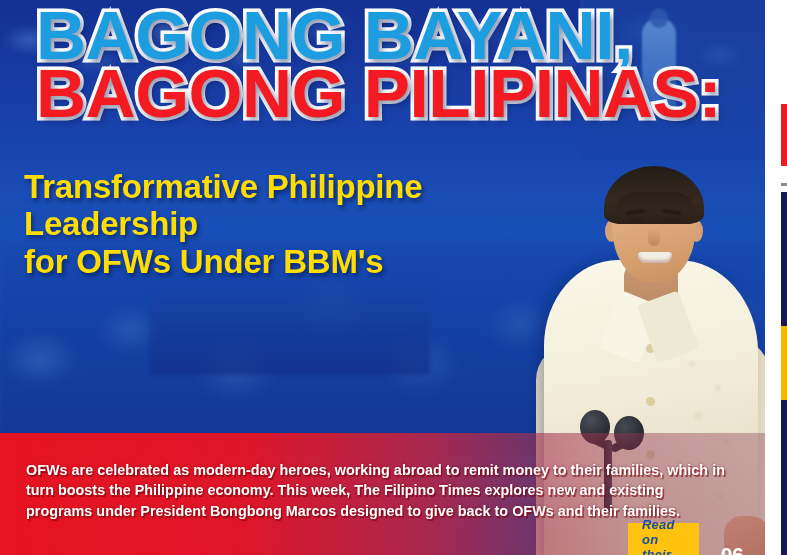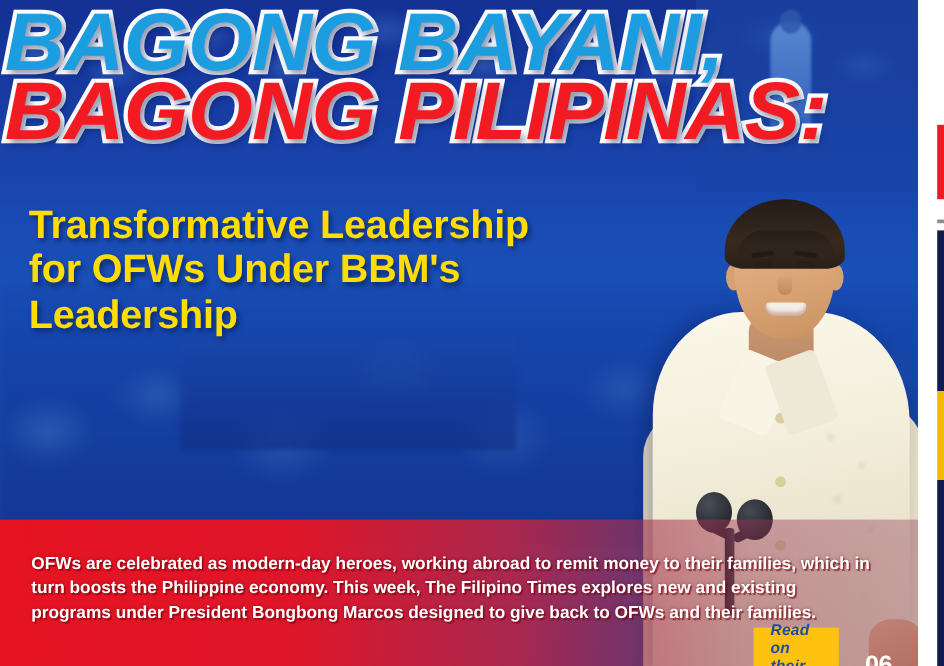--- a/index.html
+++ b/index.html
@@ -79,25 +79,24 @@
     filter:blur(2px);border-radius:4px;
   }
   .bg-wash{
     position:absolute;inset:0;
     background:linear-gradient(180deg,rgba(22,60,165,.30) 0%,rgba(22,62,168,.10) 35%,rgba(20,58,160,.25) 100%);
     mix-blend-mode:multiply;
   }
 
   
   .headline{
-    position:absolute;left:4px;top:6px;width:730px;
+    position:absolute;left:36px;top:6px;width:730px;
     line-height:.86;
     letter-spacing:-0.5px;
     font-weight:900;
-    font-style:italic;
     font-stretch:condensed;
   }
   .hl-line{
     display:block;
     font-size:68px;
     font-family:"Liberation Sans",sans-serif;
     -webkit-text-stroke:7px #ffffff;
     paint-order:stroke fill;
     text-shadow:3px 4px 6px rgba(0,20,70,.45);
     white-space:nowrap;
@@ -332,23 +331,23 @@
       <div class="bg-desk"></div>
       <div class="bg-wash"></div>
     </div>
 
     <div class="headline">
       <span class="hl-line hl-1">BAGONG BAYANI,</span>
       <span class="hl-line hl-2">BAGONG PILIPINAS:</span>
     </div>
 
     <div class="subtitle">
-      <span>Transformative Leadership</span>
+      <span>Transformative Philippine</span>
+      <span>Leadership</span>
       <span>for OFWs Under BBM's</span>
-      <span>Leadership</span>
     </div>
 
     <div class="podium"></div>
     <div class="podium-top"></div>
 
     <div class="seal">
       <div class="seal-sun"></div>
       <div class="seal-ring-text">
         <svg viewBox="0 0 134 134" aria-hidden="true">
           <defs>

